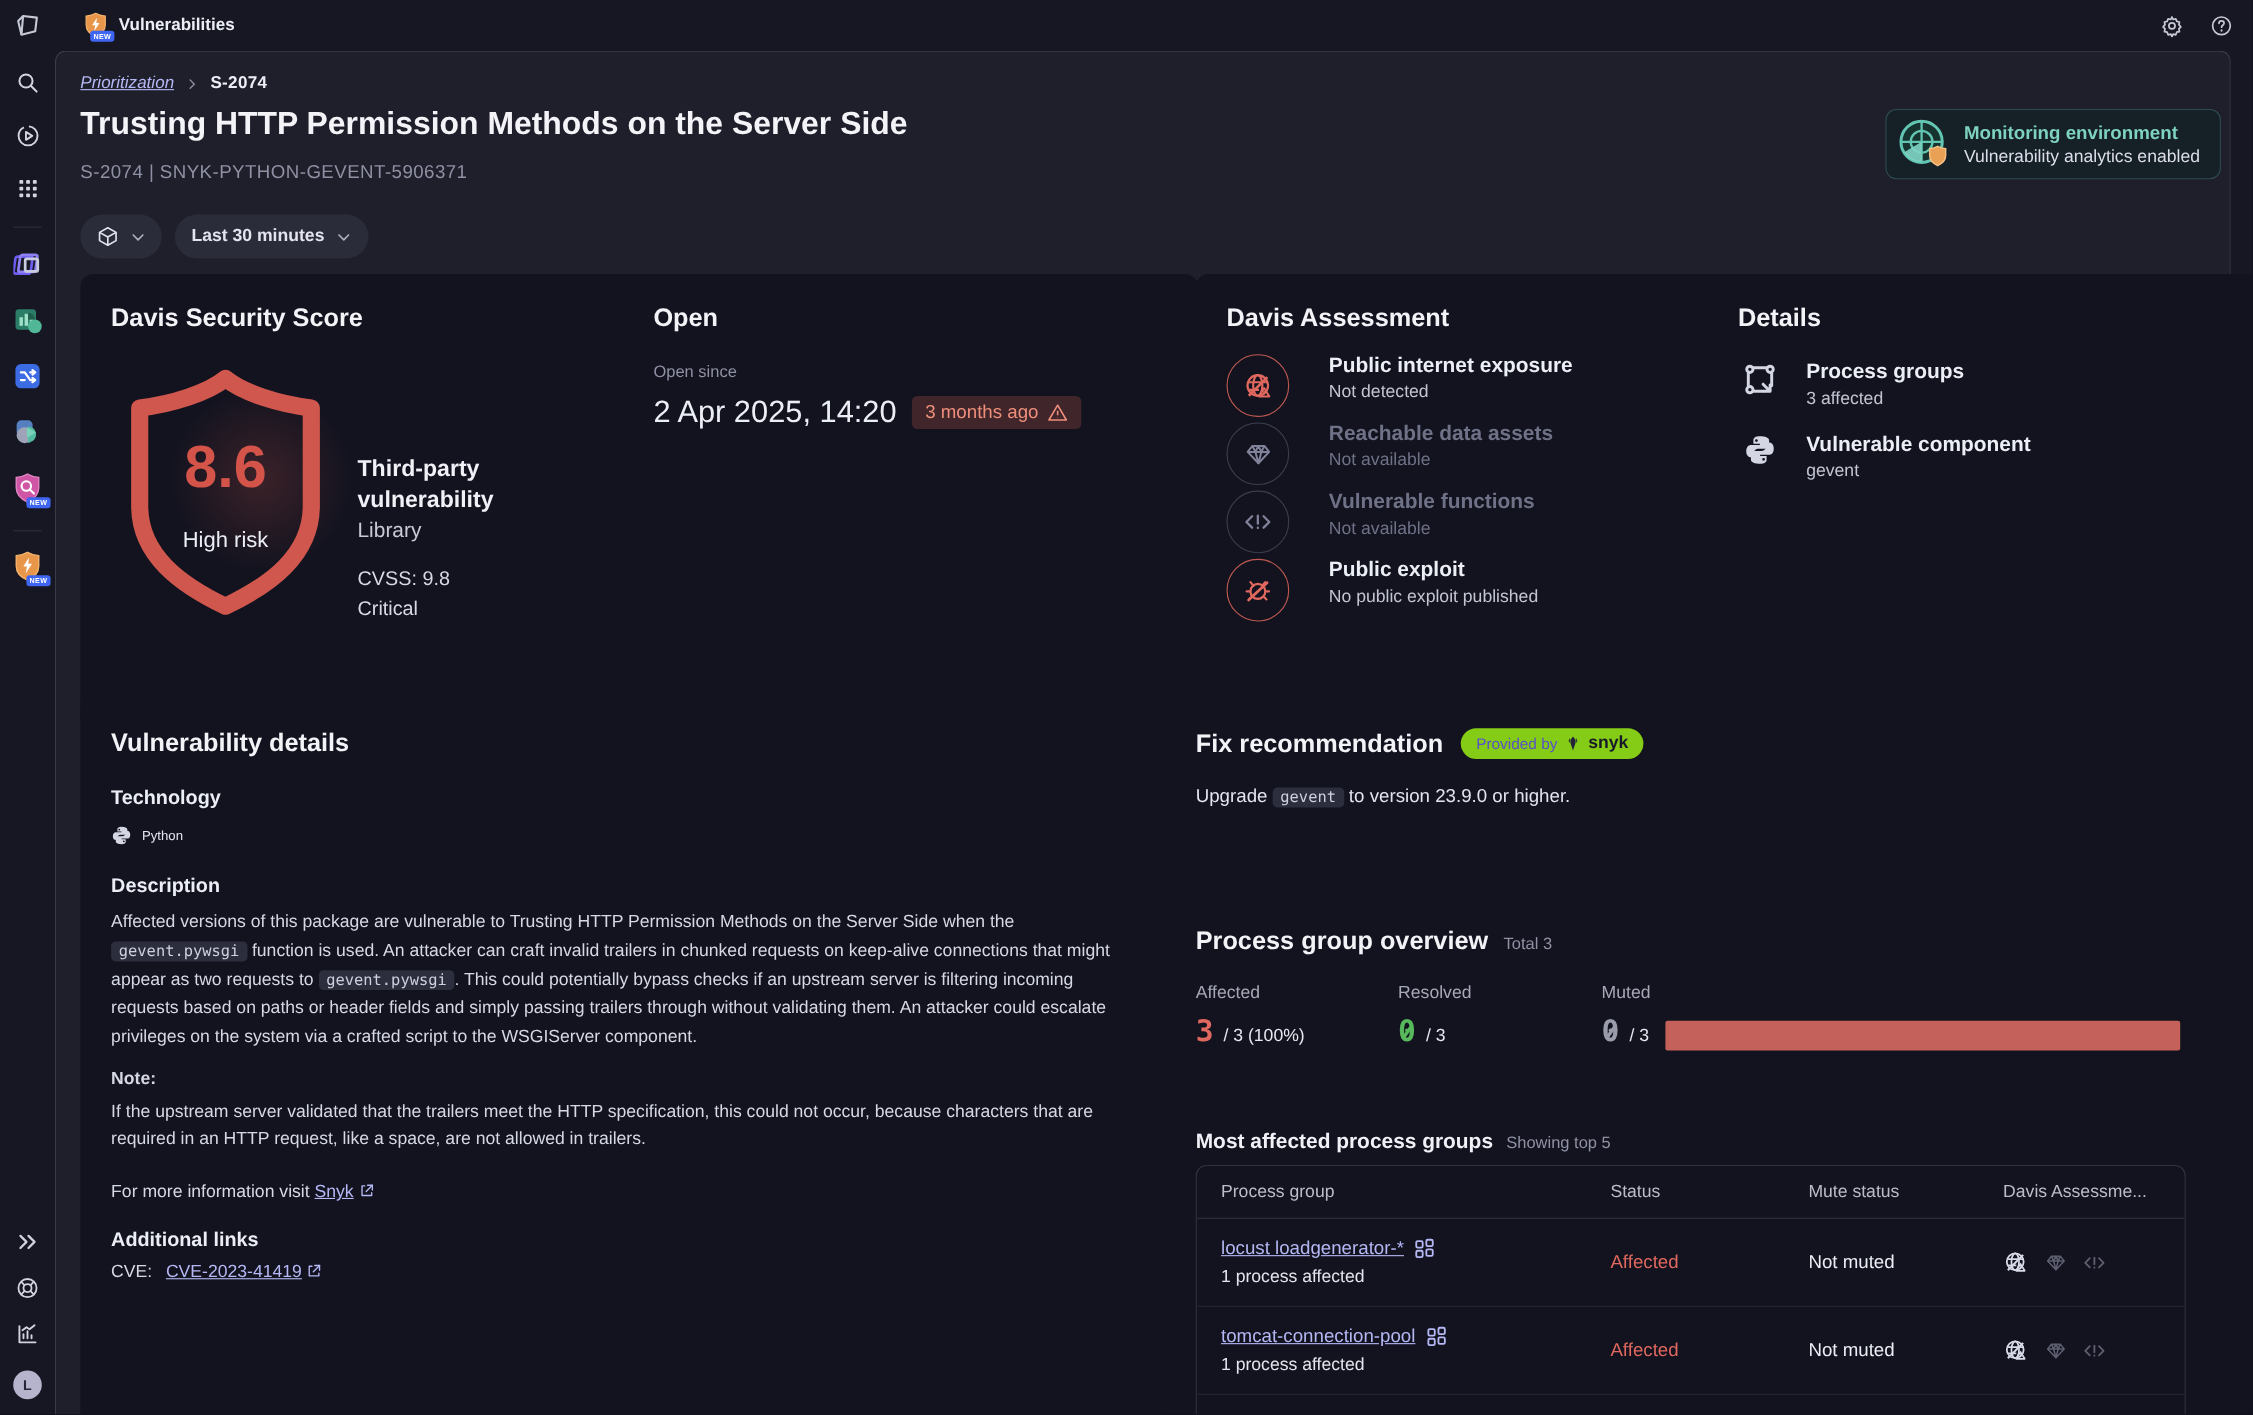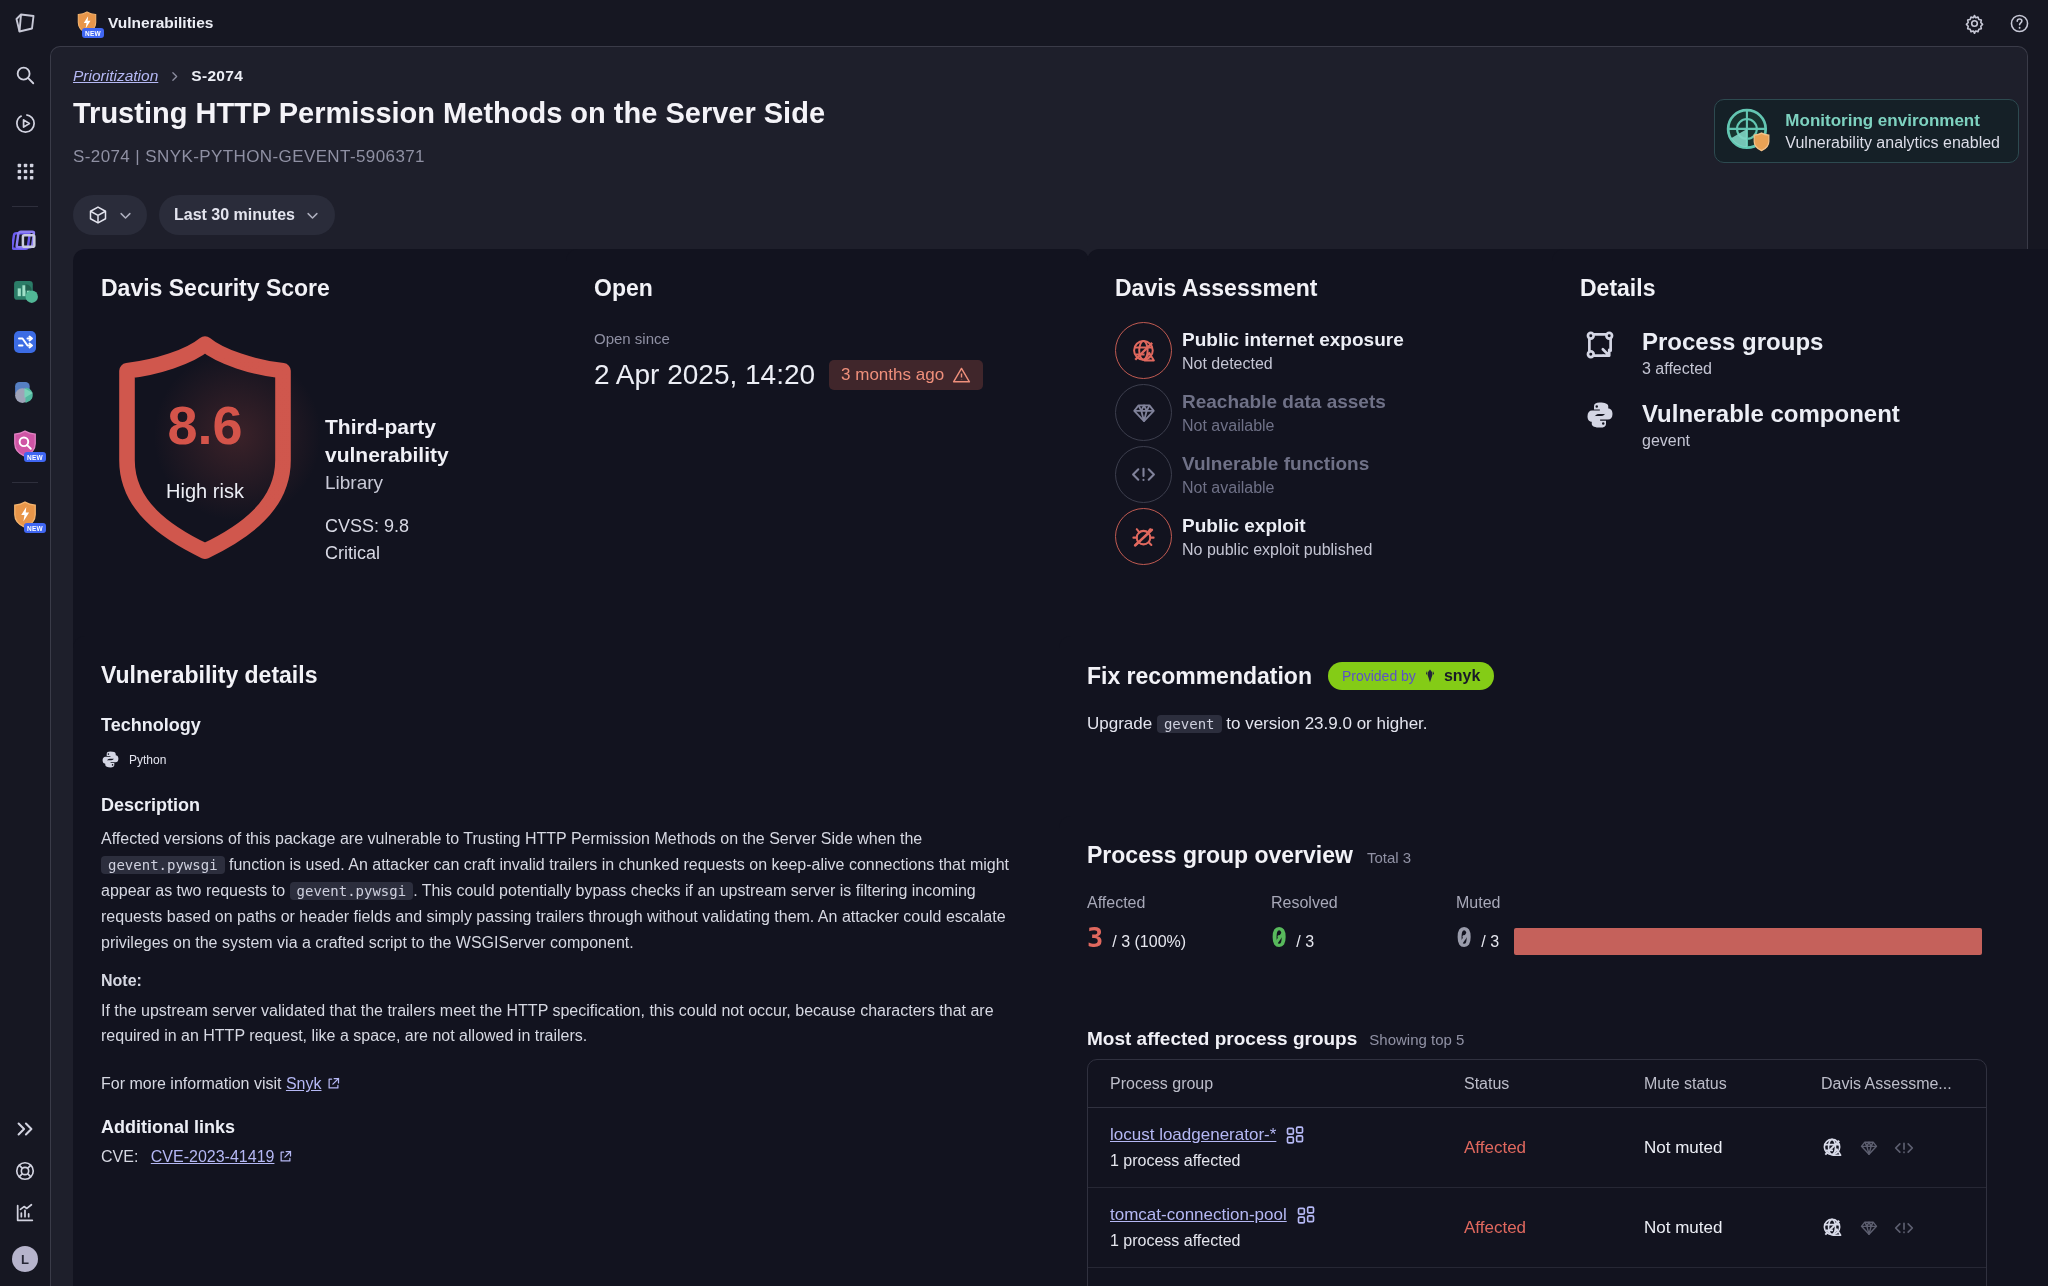--- a/index.html
+++ b/index.html
@@ -56,33 +56,33 @@
   .score-cvss{font-size:18px;color:#d8d9e4;margin-top:22px;}
   .score-crit{font-size:18px;color:#d8d9e4;margin-top:6px;}
   
   .open-label{font-size:15px;color:#8f90a3;margin-top:28px;}
   .open-row{display:flex;align-items:center;gap:14px;margin-top:12px;}
   .open-date{font-size:28px;color:#eceef5;}
   .age-badge{display:flex;align-items:center;gap:8px;background:#40262b;color:#ef8f7b;
              font-size:17px;padding:5px 12px;border-radius:5px;}
   
   .ass-rows{margin-top:20px;display:flex;flex-direction:column;gap:5px;}
-  .ass-row{display:flex;align-items:center;gap:10px;}
+  .ass-row{display:flex;align-items:flex-start;gap:36px;}
   .ass-circ{width:55px;height:55px;border-radius:50%;flex:none;display:flex;align-items:center;justify-content:center;}
   .ass-circ.red{border:1.5px solid #c05a51;color:#e0685e;}
   .ass-circ.dim{border:1.5px solid #3c3e4d;color:#80829a;}
   .ass-title{font-size:19px;font-weight:700;color:#eceef5;}
   .ass-title.dim{color:#6f7187;}
   .ass-status{font-size:16px;color:#c4c5d3;margin-top:4px;}
   .ass-status.dim{color:#6f7187;}
   
   .det-rows{margin-top:26px;display:flex;flex-direction:column;gap:22px;}
   .det-row{display:flex;gap:22px;}
   .det-icon{width:40px;flex:none;color:#d4d6e4;display:flex;justify-content:center;}
-  .det-title{font-size:24px;font-weight:700;color:#eceef5;}
+  .det-title{font-size:19px;font-weight:700;color:#eceef5;}
   .det-val{font-size:16px;color:#c4c5d3;margin-top:4px;}
   
   .vd{left:22px;top:589px;width:960px;height:636px;}
   .vd h3{margin:26px 0 0;font-size:18px;font-weight:700;color:#eceef5;}
   .tech-row{display:flex;align-items:center;gap:9px;margin-top:14px;font-size:12px;color:#e3e4ee;}
   .para{font-size:16px;line-height:1.62;color:#d6d8e2;margin-top:10px;width:908px;}
   .code{font-family:"DejaVu Sans Mono",monospace;font-size:14px;background:#2c2e3d;color:#ced0de;
         padding:1px 7px;border-radius:4px;}
   .note-label{font-size:16px;color:#d6d8e2;margin-top:16px;font-weight:600;}
   .link{color:#b5b8f4;text-decoration:underline;cursor:pointer;}

